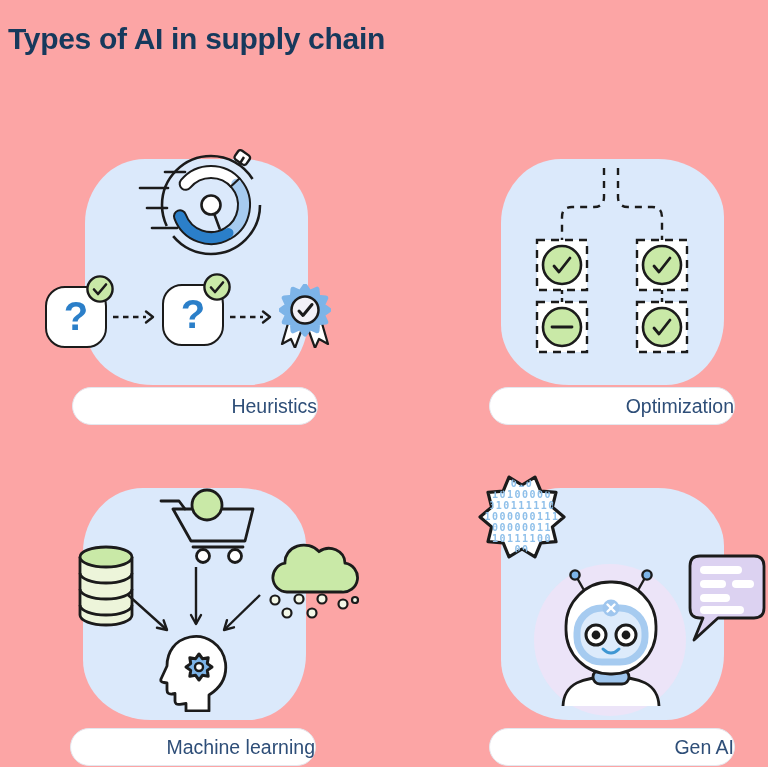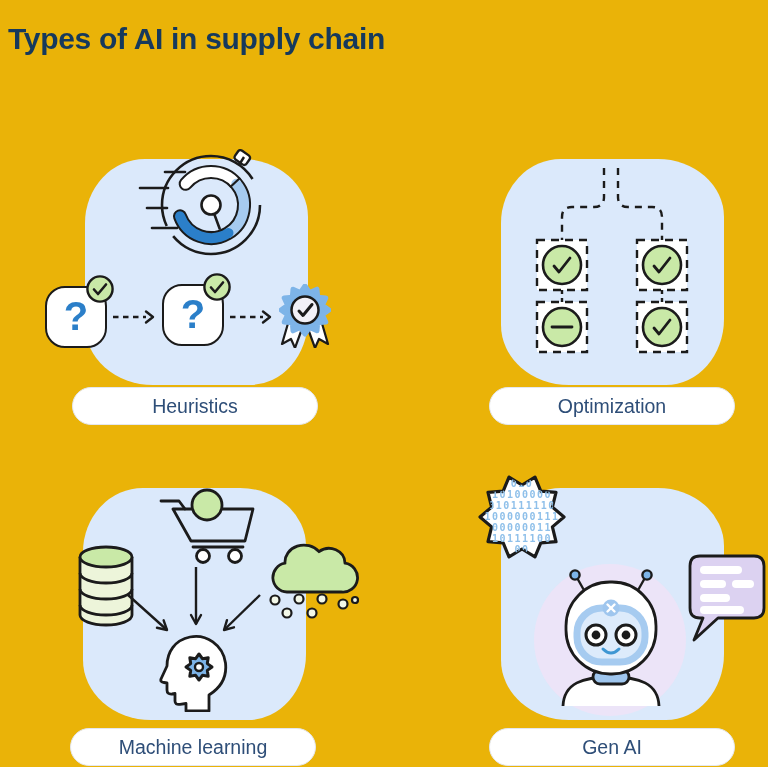--- a/index.html
+++ b/index.html
@@ -1,26 +1,26 @@
 <!DOCTYPE html>
 <html><head>
 <meta charset="utf-8">
 <style>
   html,body{margin:0;padding:0;background:#000;}
-  .canvas{position:relative;width:768px;height:767px;background:#eab308;overflow:hidden;
+  .canvas{position:relative;width:768px;height:767px;background:#fca5a5;overflow:hidden;
           font-family:"Liberation Sans",sans-serif;}
   .title{position:absolute;left:8px;top:2px;font-size:30px;font-weight:800;
          color:#16395c;letter-spacing:-0.3px;}
   .quad{position:absolute;}
   .squircle{position:absolute;inset:0;background:#dbe9fb;
             border-radius:60px 66px 58px 68px / 64px 58px 66px 60px;}
   .a{position:absolute;}
   .pill{position:absolute;width:246px;height:38px;background:#fff;
         border:1px solid #e4e7ee;border-radius:20px;
-        display:flex;align-items:center;justify-content:center;box-sizing:border-box;}
+        display:flex;align-items:center;justify-content:flex-end;box-sizing:border-box;}
   .pill span{font-size:19.5px;color:#2e4e78;}
   .qbox{position:absolute;width:62px;height:62px;background:#fff;box-sizing:border-box;
         border:2.6px solid #1b1b1b;border-radius:20px;
         display:flex;align-items:center;justify-content:center;}
   .qmark{color:#2b7fc9;font-size:40px;font-weight:800;line-height:1;margin-top:-3px;}
   .badge{position:absolute;}
   .lavender-circle{position:absolute;width:152px;height:152px;border-radius:50%;
                    background:#ece4f8;}
   .bin{font-family:"DejaVu Sans Mono",monospace;font-size:10px;font-weight:bold;
        fill:#8fc0ea;letter-spacing:1.5px;}

